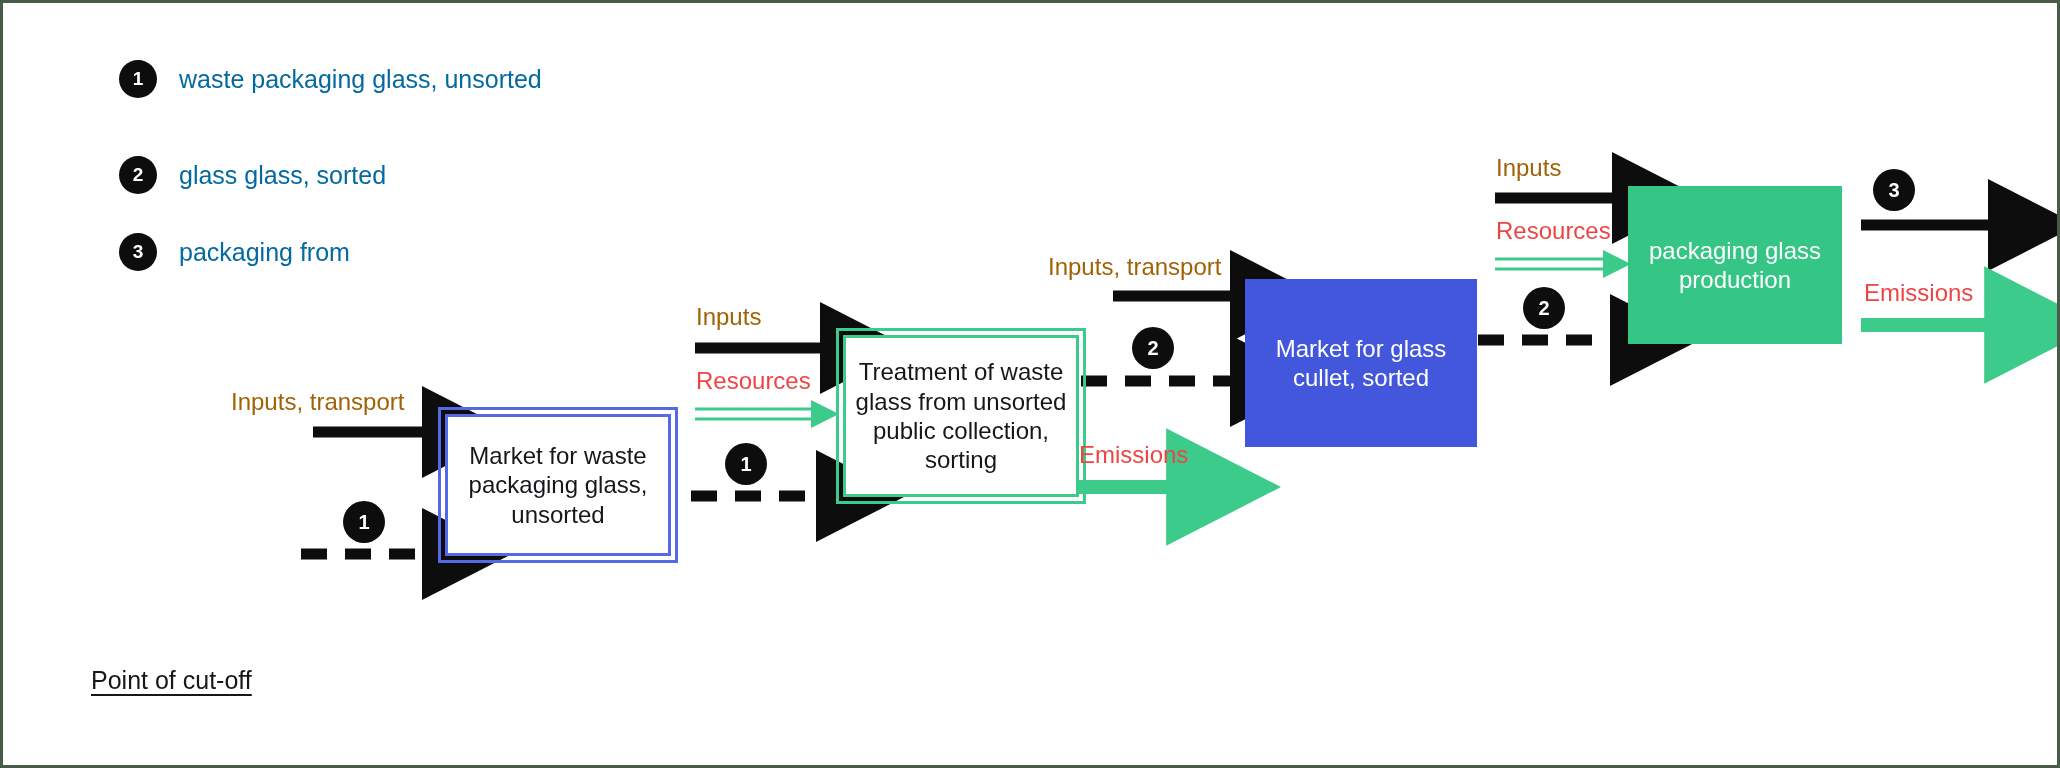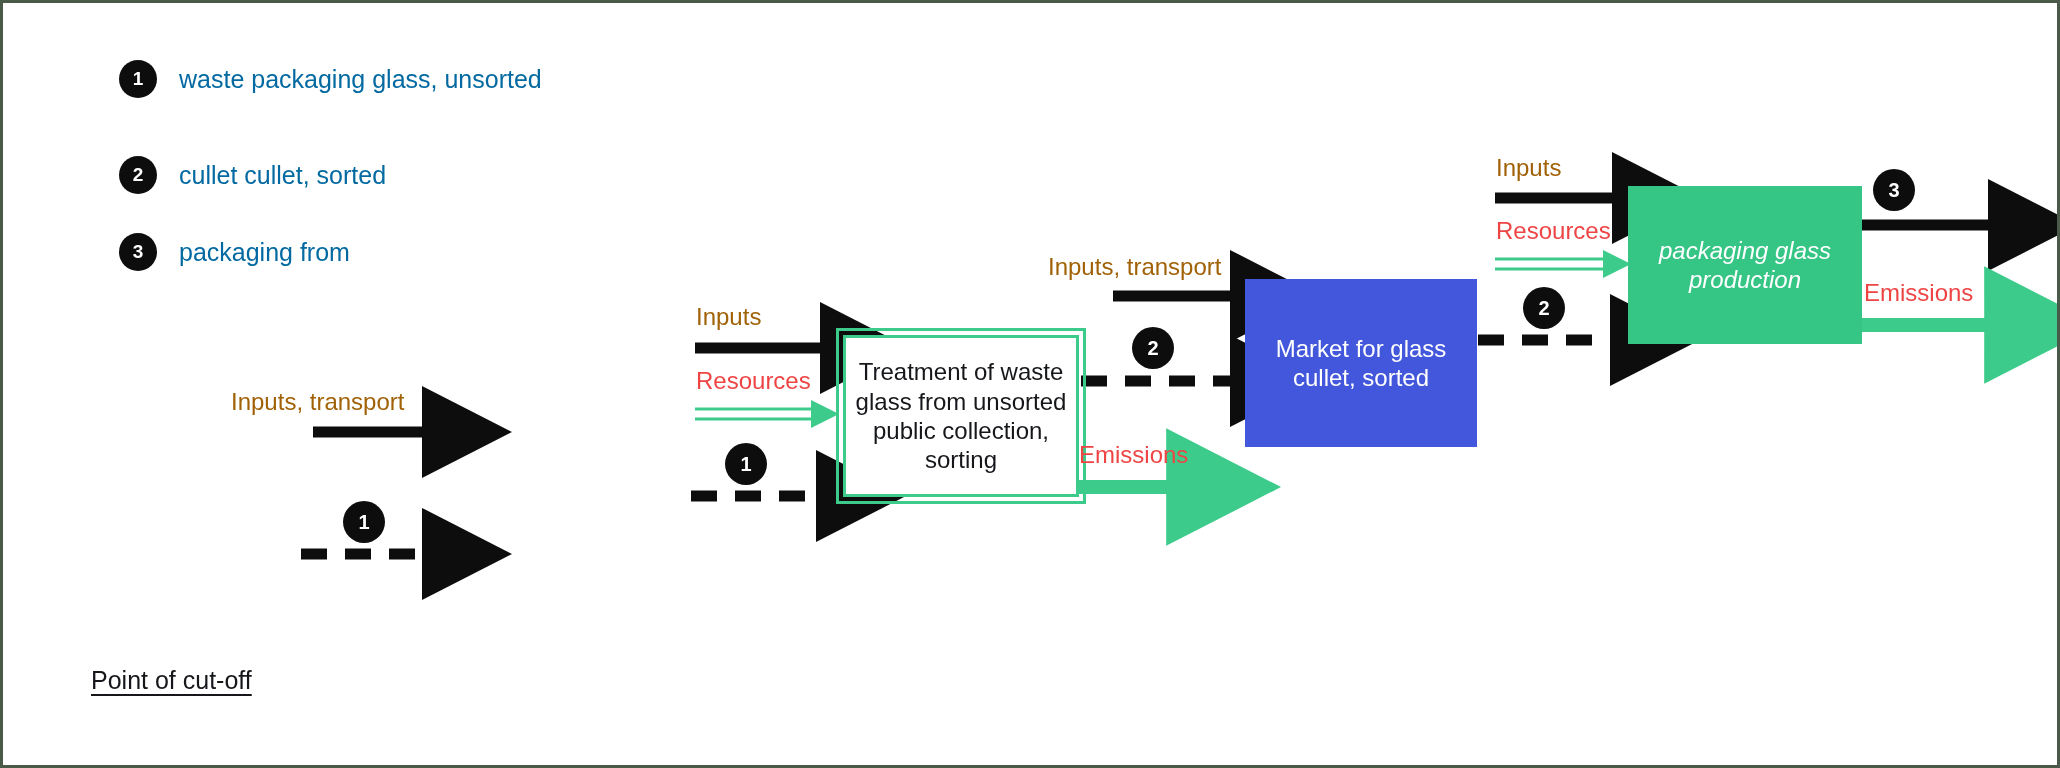--- a/index.html
+++ b/index.html
@@ -123,21 +123,21 @@
 <body>
 
 <div id="canvas">
 
   <div class="legend-row" style="left:116px; top:57px;">
     <div class="num-badge">1</div>
     <div class="legend-label">waste packaging glass, unsorted</div>
   </div>
   <div class="legend-row" style="left:116px; top:153px;">
     <div class="num-badge">2</div>
-    <div class="legend-label">cullet cullet, sorted</div>
+    <div class="legend-label">glass glass, sorted</div>
   </div>
   <div class="legend-row" style="left:116px; top:230px;">
     <div class="num-badge">3</div>
     <div class="legend-label">packaging from</div>
   </div>
 
   <svg class="arrow" style="left:0; top:0;" width="2060" height="768" viewBox="0 0 2060 768">
     <defs>
       <marker id="ah-black" markerWidth="9" markerHeight="9" refX="1.2" refY="4.5" orient="auto" markerUnits="strokeWidth">
         <path d="M0,0.3 L8.2,4.5 L0,8.7 Z" fill="#0d0d0d"></path>
@@ -175,30 +175,33 @@
     <path d="M1600,247 L1628,261 L1600,275 Z" fill="#3ccb8a"></path>
 
     <line x1="1475" y1="337" x2="1620" y2="337" stroke="#0d0d0d" stroke-width="11" stroke-dasharray="26 18" marker-end="url(#ah-black)"></line>
 
     <line x1="1858" y1="222" x2="1998" y2="222" stroke="#0d0d0d" stroke-width="11" marker-end="url(#ah-black)"></line>
 
     <line x1="1858" y1="322" x2="1998" y2="322" stroke="#3ccb8a" stroke-width="14" marker-end="url(#ah-green)"></line>
   </svg>
 
 
+  <div class="node node-double-blue" style="left:442px; top:411px; width:226px; height:142px;">
+    <span style="padding:0 8px;">Market for waste packaging glass, unsorted</span>
+  </div>
 
   <div class="node node-double-green" style="left:840px; top:332px; width:236px; height:162px;">
     <span style="padding:0 8px;">Treatment of waste glass from unsorted public collection, sorting</span>
   </div>
 
   <div class="node node-fill-blue" style="left:1242px; top:276px; width:232px; height:168px;">
     <span style="padding:0 17px;">Market for glass cullet, sorted</span>
   </div>
 
-  <div class="node node-fill-green" style="left:1625px; top:183px; width:234px; height:158px;font-style:italic;">
+  <div class="node node-fill-green" style="left:1625px; top:183px; width:214px; height:158px;">
     <span style="padding:0 12px;">packaging glass production</span>
   </div>
 
   <div class="flow-label lbl-black" style="left:228px; top:385px;">Inputs, transport</div>
 
   <div class="flow-label lbl-black" style="left:693px; top:300px;">Inputs</div>
 
   <div class="flow-label lbl-green" style="left:693px; top:364px;">Resources</div>
 
   <div class="flow-label lbl-green" style="left:1076px; top:438px;">Emissions</div>

